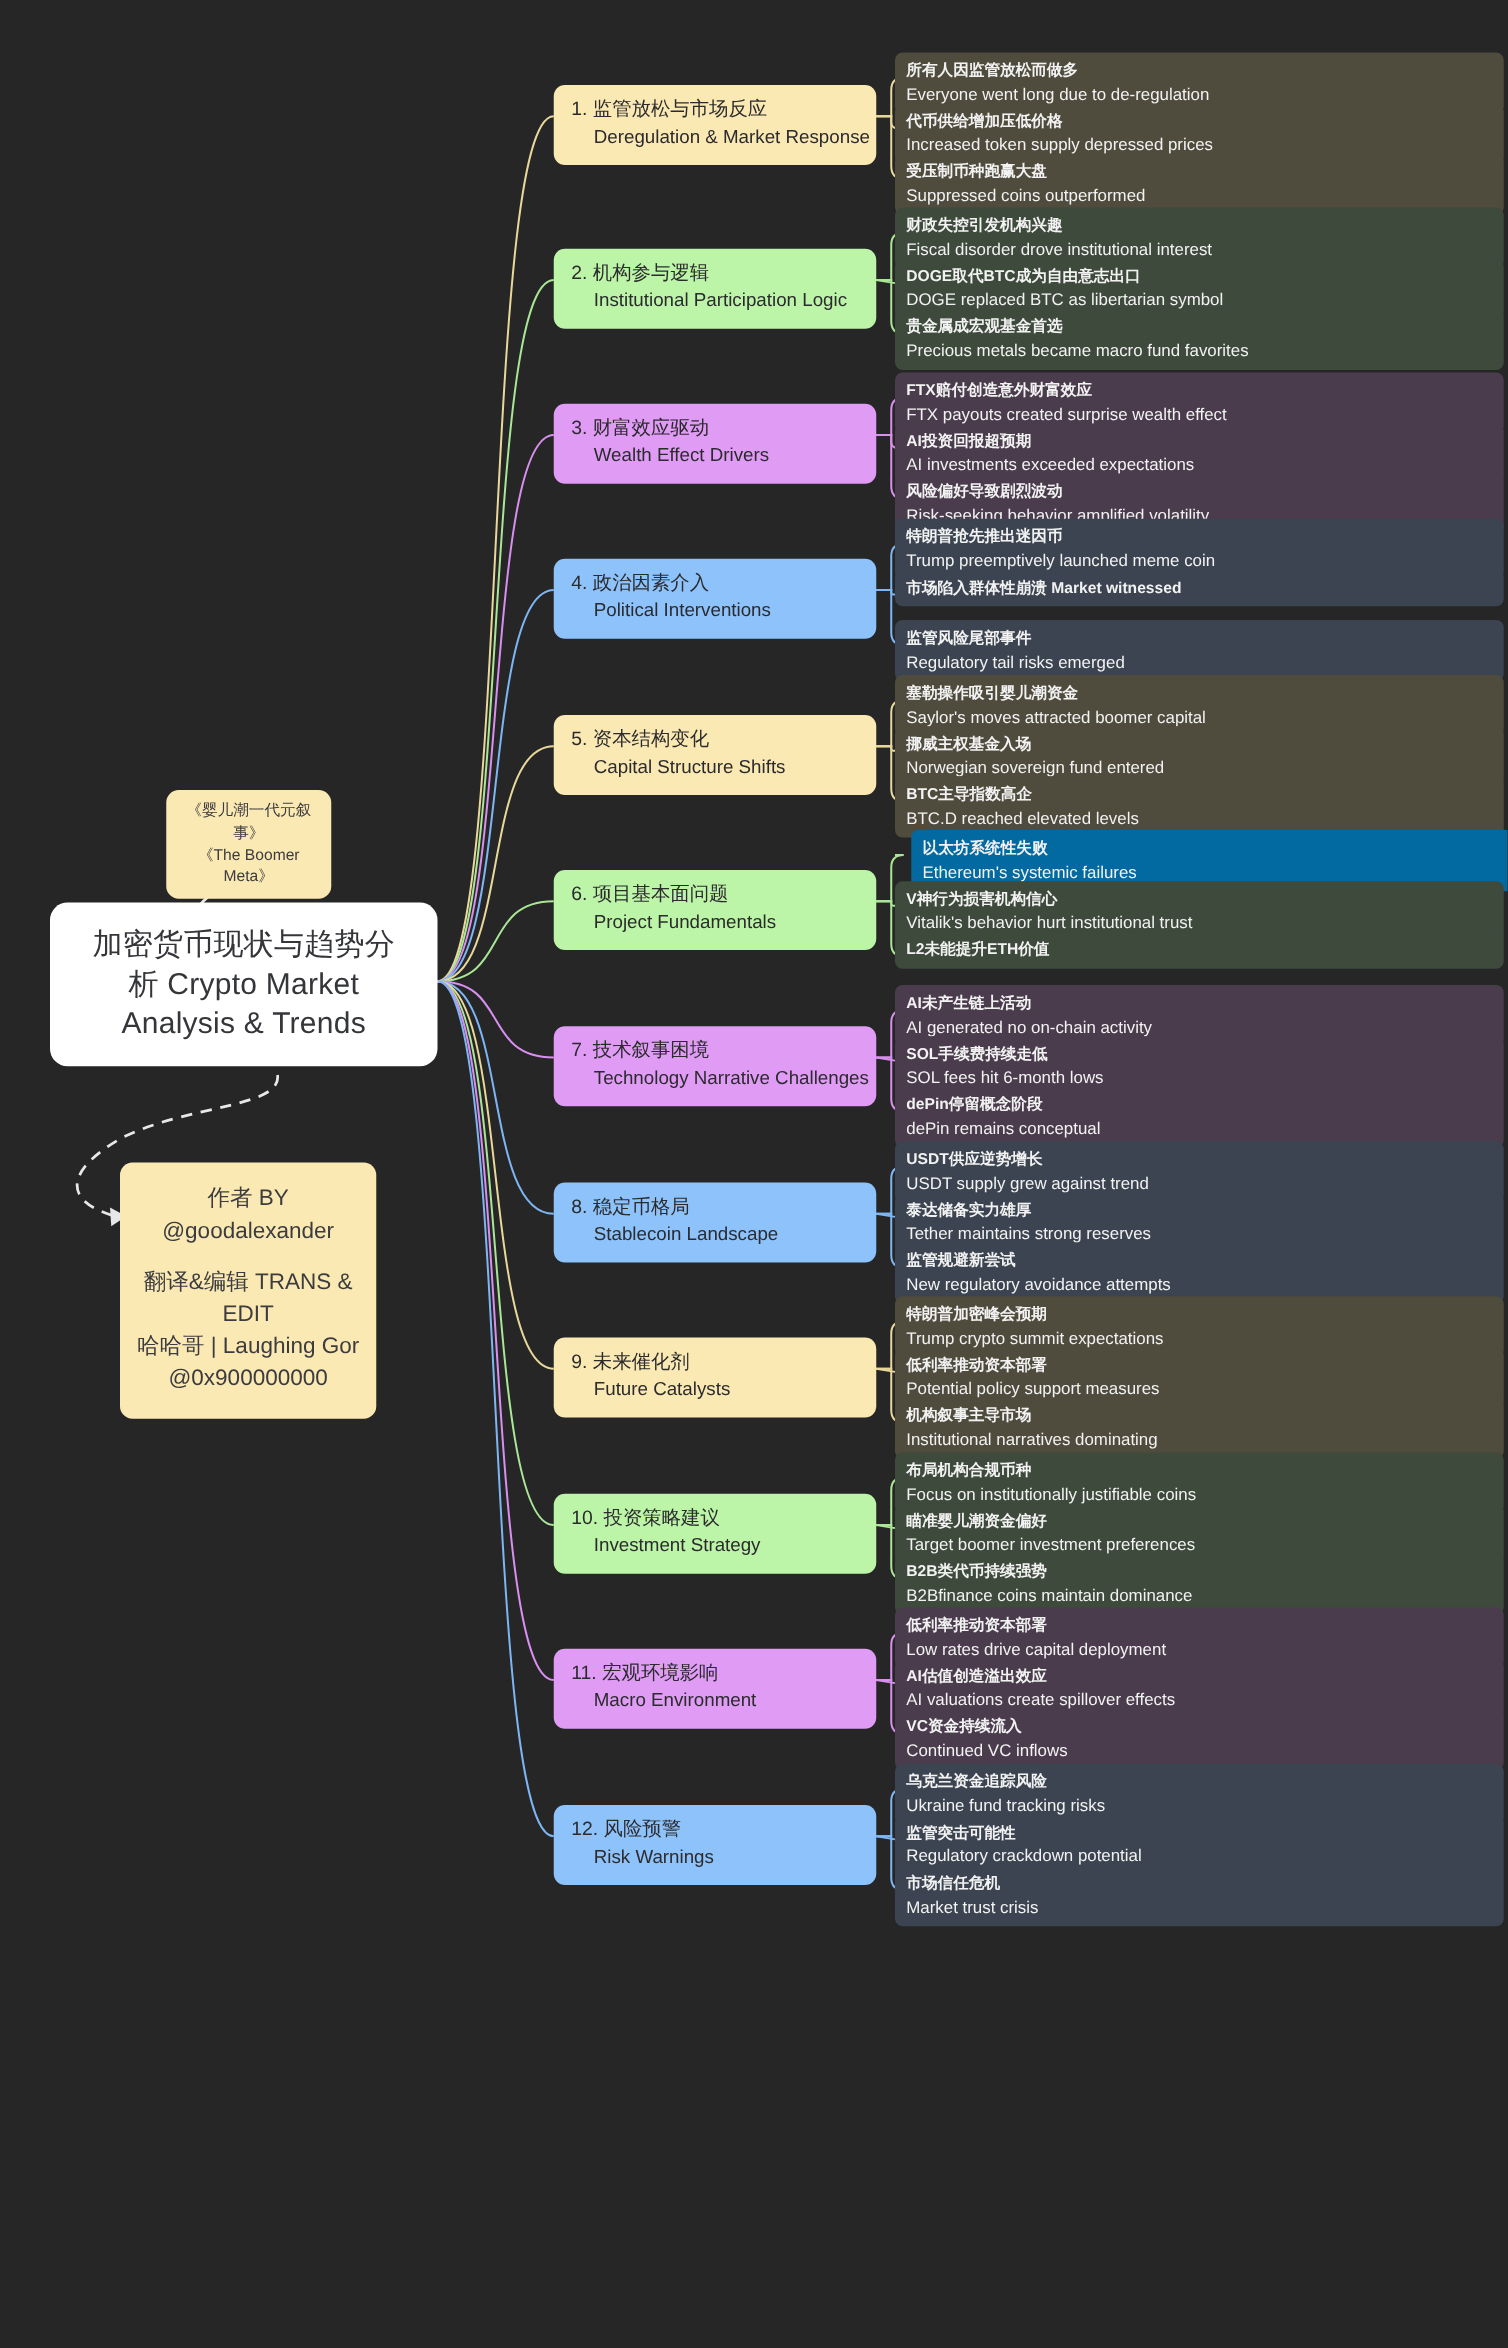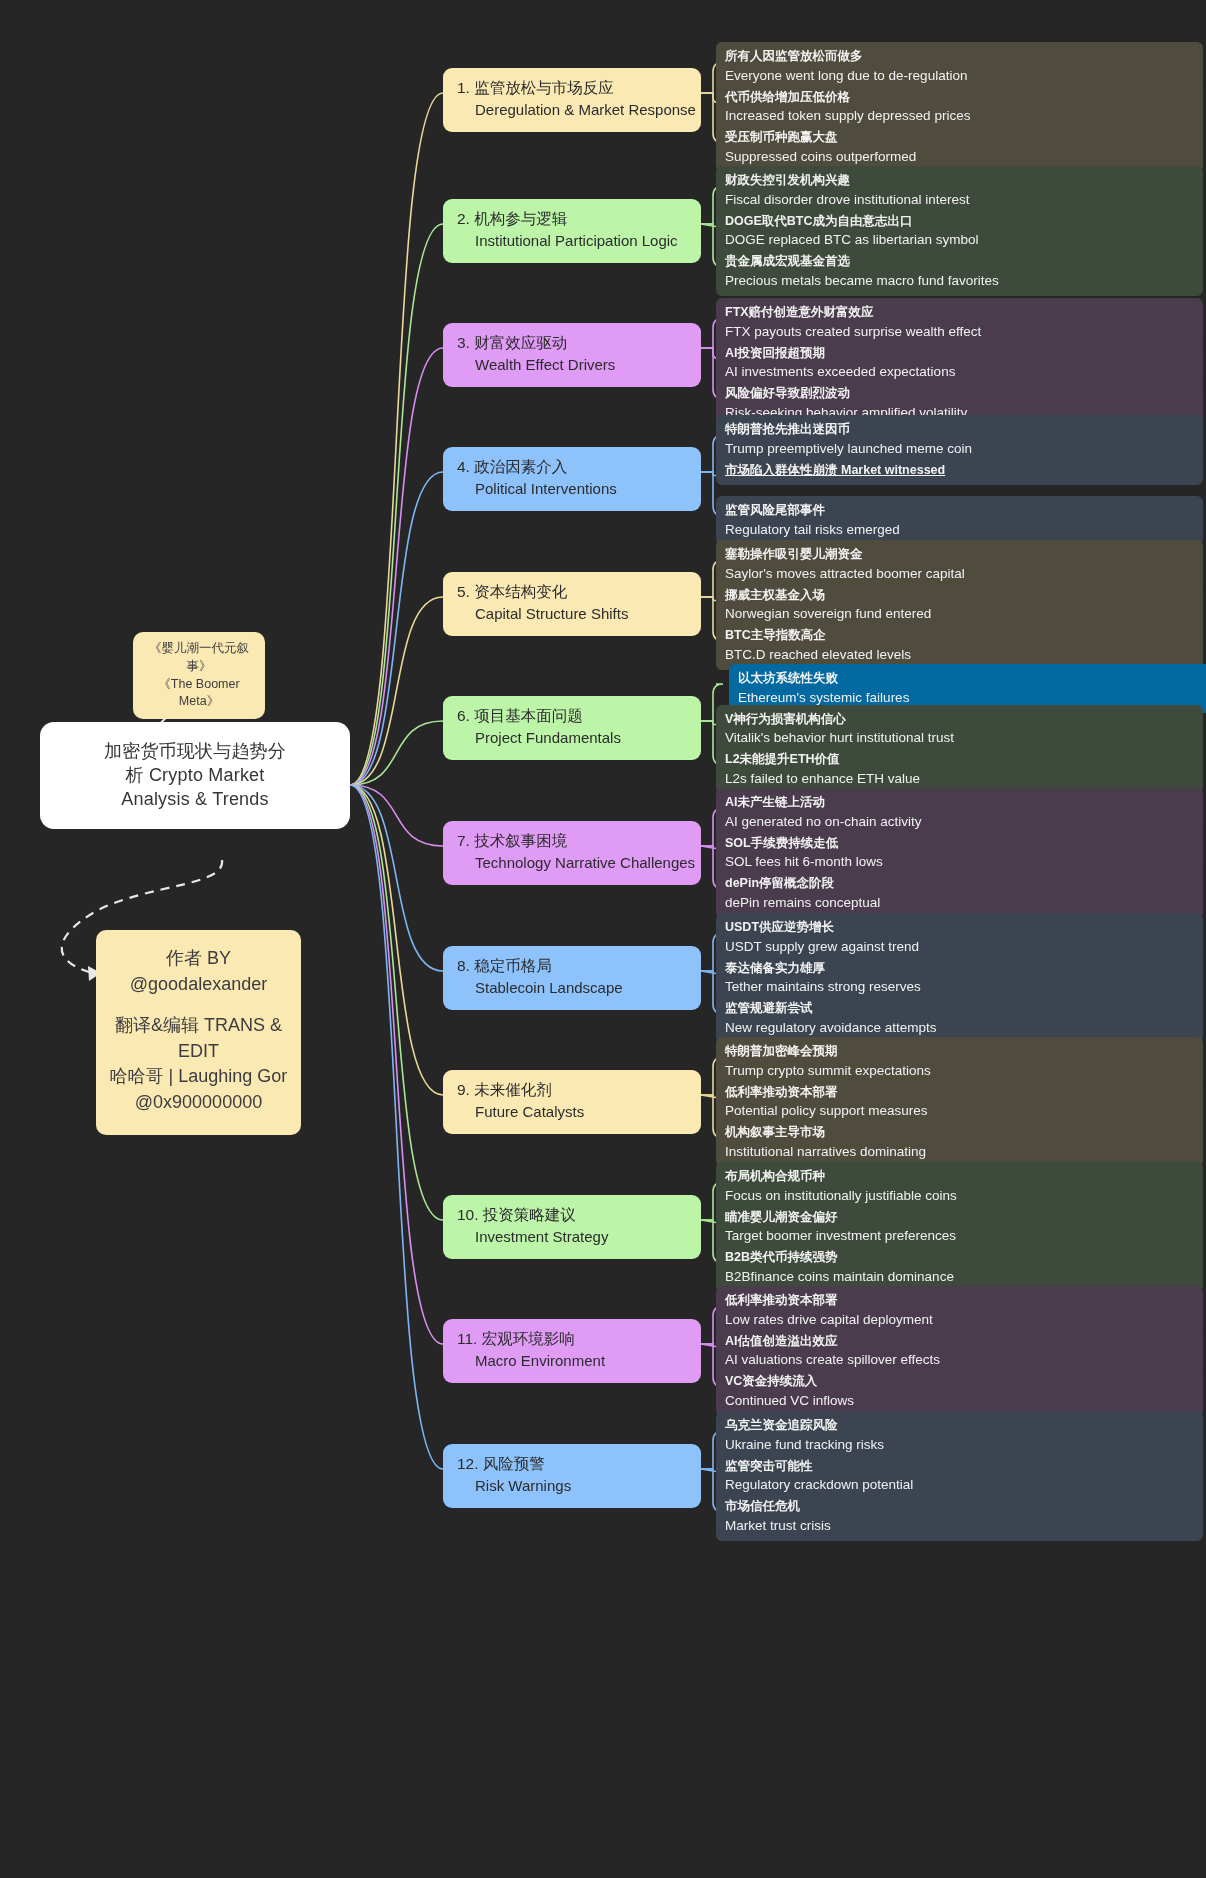--- a/index.html
+++ b/index.html
@@ -16,21 +16,21 @@
 
   
   #center-node {
     position:absolute;
     left:40px; top:722px;
     width:310px;
     background:#ffffff;
     border-radius:14px;
     padding:18px 22px;
     color:#35363a;
-    font-size:18px;
+    font-size:24px;
     line-height:1.32;
     text-align:center;
     letter-spacing:0.2px;
   }
 
   
   .callout {
     position:absolute;
     background:#fbe9b3;
     color:#3c3c40;
@@ -243,21 +243,21 @@
         <div class="en">AI investments exceeded expectations</div>
       </div>
       <div class="leaf" style="top: 379px; background: rgb(74, 60, 77);">
         <div class="cn">风险偏好导致剧烈波动</div>
         <div class="en">Risk-seeking behavior amplified volatility</div>
       </div>
       <div class="leaf" style="top: 415px; background: rgb(59, 68, 80);">
         <div class="cn">特朗普抢先推出迷因币</div>
         <div class="en">Trump preemptively launched meme coin</div>
       </div>
-      <div class="leaf" style="top: 455.5px; background: rgb(59, 68, 80); text-decoration: underline;">
+      <div class="leaf" style="top: 455.5px; background: rgb(59, 68, 80);">
         <div class="cn">市场陷入群体性崩溃  Market witnessed</div>
       </div>
       <div class="leaf" style="top: 496px; background: rgb(59, 68, 80);">
         <div class="cn">监管风险尾部事件</div>
         <div class="en">Regulatory tail risks emerged</div>
       </div>
       <div class="leaf" style="top: 540px; background: rgb(79, 75, 61);">
         <div class="cn">塞勒操作吸引婴儿潮资金</div>
         <div class="en">Saylor's moves attracted boomer capital</div>
       </div>
@@ -272,21 +272,20 @@
       <div class="leaf" style="top: 664px; background: #0369a1; margin-left: 13px;">
         <div class="cn">以太坊系统性失败</div>
         <div class="en">Ethereum's systemic failures</div>
       </div>
       <div class="leaf" style="top: 704.5px; background: rgb(62, 74, 60);">
         <div class="cn">V神行为损害机构信心</div>
         <div class="en">Vitalik's behavior hurt institutional trust</div>
       </div>
       <div class="leaf" style="top: 745px; background: rgb(62, 74, 60);">
         <div class="cn">L2未能提升ETH价值</div>
-        <div class="en">L2s failed to enhance ETH value</div>
       </div>
       <div class="leaf" style="top: 788px; background: rgb(74, 60, 77);">
         <div class="cn">AI未产生链上活动</div>
         <div class="en">AI generated no on-chain activity</div>
       </div>
       <div class="leaf" style="top: 828.5px; background: rgb(74, 60, 77);">
         <div class="cn">SOL手续费持续走低</div>
         <div class="en">SOL fees hit 6-month lows</div>
       </div>
       <div class="leaf" style="top: 869px; background: rgb(74, 60, 77);">

